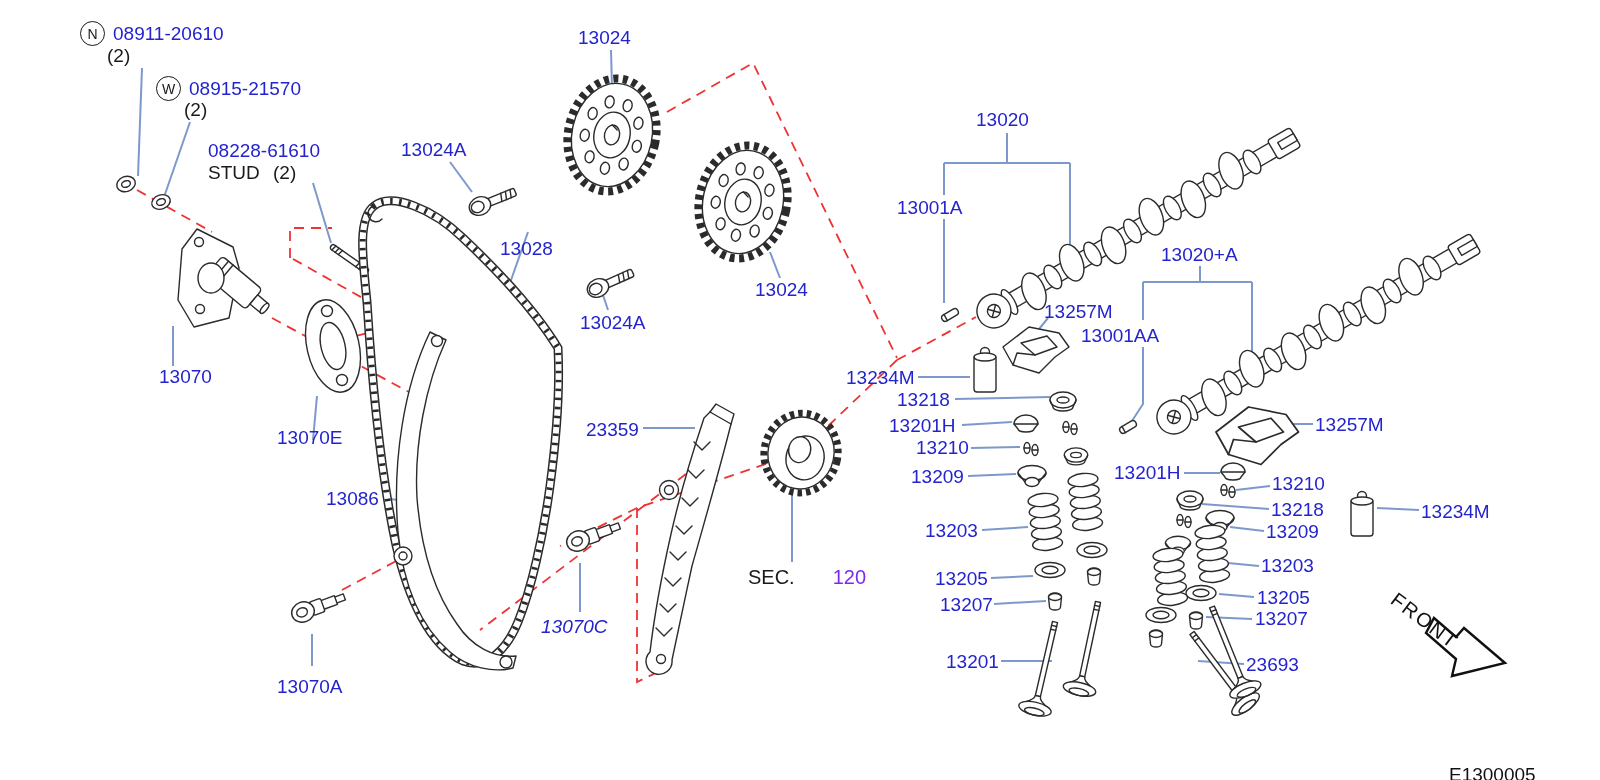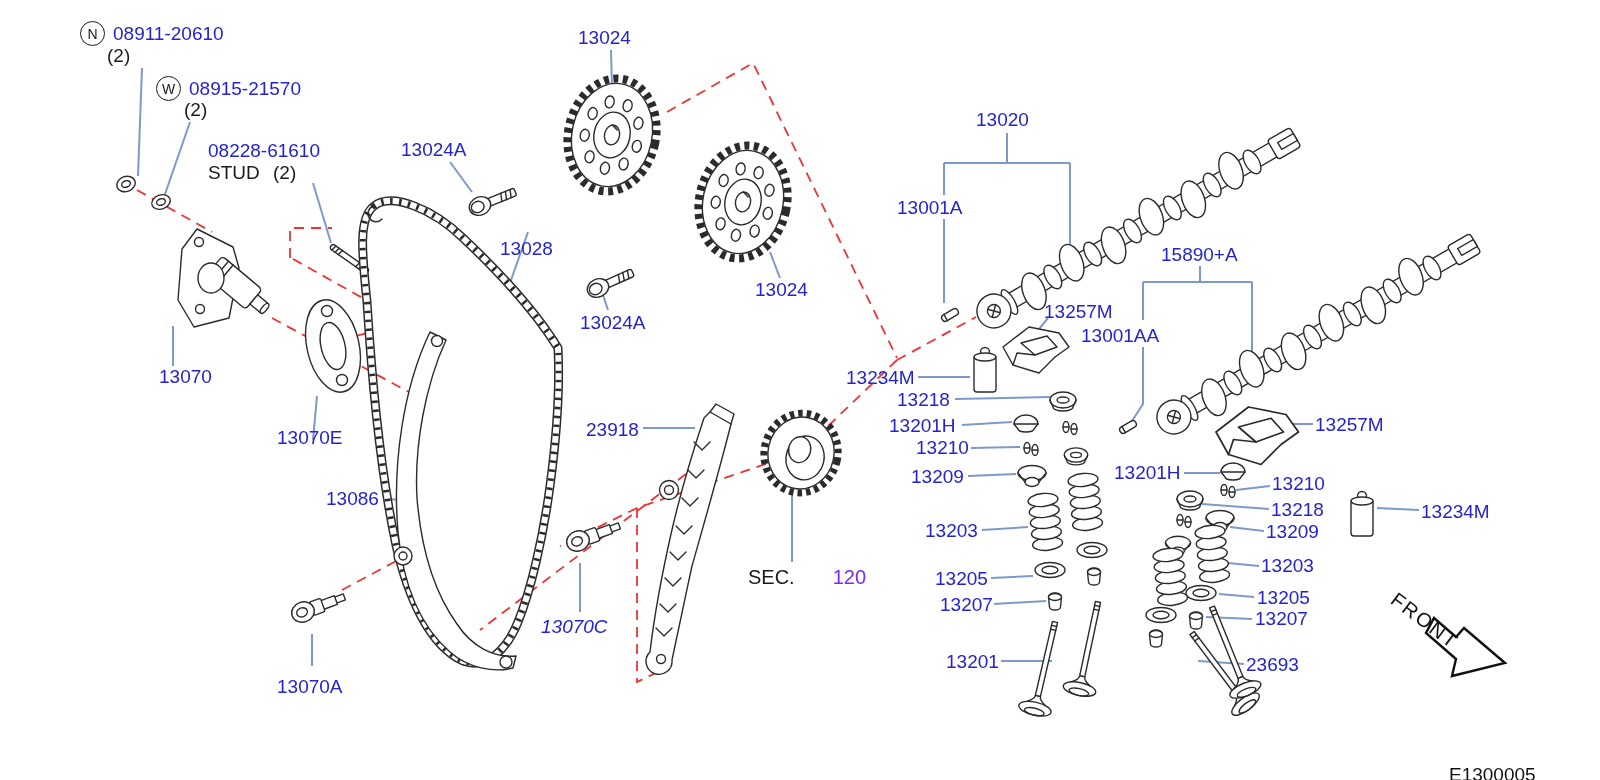--- a/index.html
+++ b/index.html
@@ -400,21 +400,21 @@
       <div class="plabel" style="left: 755px; top: 279px;">
         <span>13024</span>
       </div>
       <div class="plabel" style="left: 976px; top: 109px;">
         <span>13020</span>
       </div>
       <div class="plabel" style="left: 897px; top: 197px; text-align: right;">
         <span>13001A</span>
       </div>
       <div class="plabel" style="left: 1161px; top: 244px;">
-        <span>15890+A</span>
+        <span>13020+A</span>
       </div>
       <div class="plabel" style="left: 1044px; top: 301px;">
         <span>13257M</span>
       </div>
       <div class="plabel" style="left: 1081px; top: 325px;">
         <span>13001AA</span>
       </div>
       <div class="plabel" style="left: 846px; top: 367px;">
         <span>13234M</span>
       </div>
@@ -448,21 +448,21 @@
       <div class="plabel" style="left: 277px; top: 427px;">
         <span>13070E</span>
       </div>
       <div class="plabel" style="left: 326px; top: 488px;">
         <span>13086</span>
       </div>
       <div class="plabel" style="left: 277px; top: 676px;">
         <span>13070A</span>
       </div>
       <div class="plabel" style="left: 586px; top: 419px;">
-        <span>23918</span>
+        <span>23359</span>
       </div>
       <div class="plabel" style="left: 541px; top: 616px; font-style: italic;">
         <span>13070C</span>
       </div>
       <div class="plabel" style="left: 1114px; top: 462px;">
         <span>13201H</span>
       </div>
       <div class="plabel" style="left: 1272px; top: 473px;">
         <span>13210</span>
       </div>

